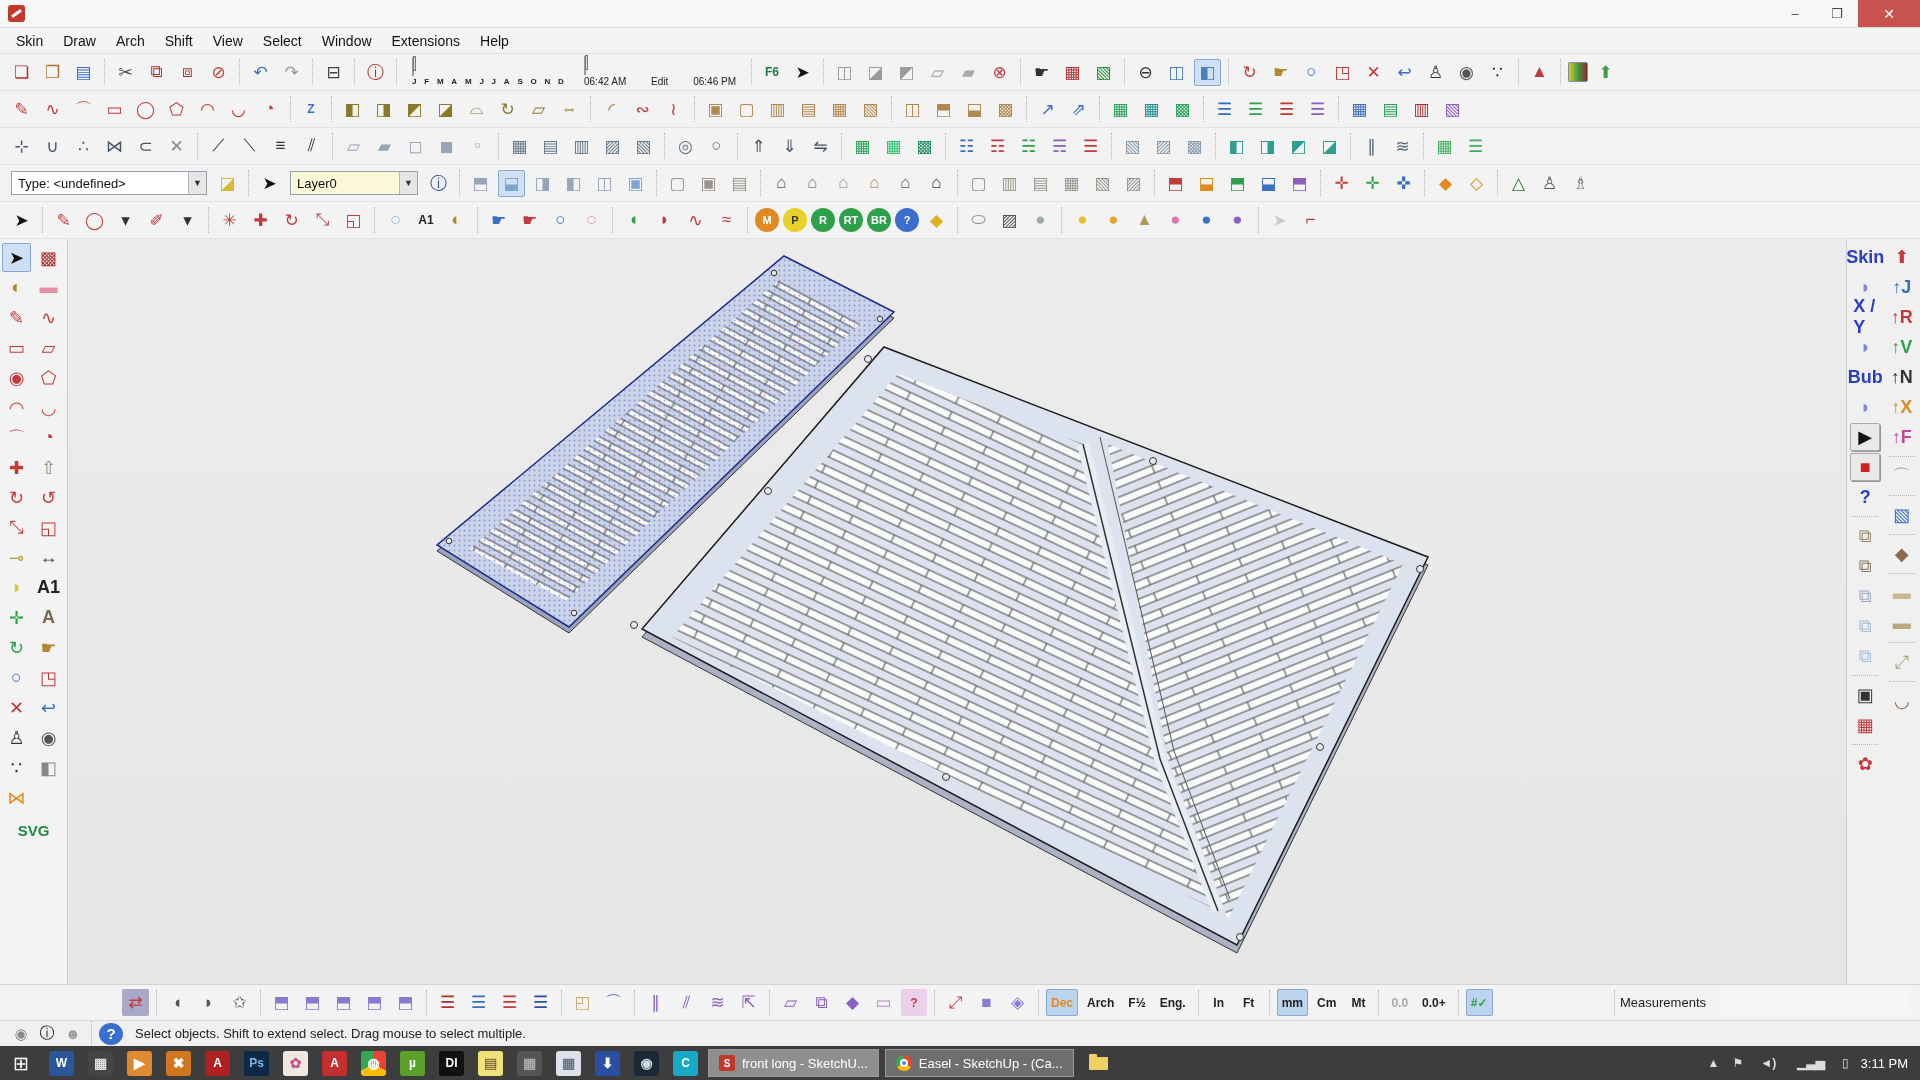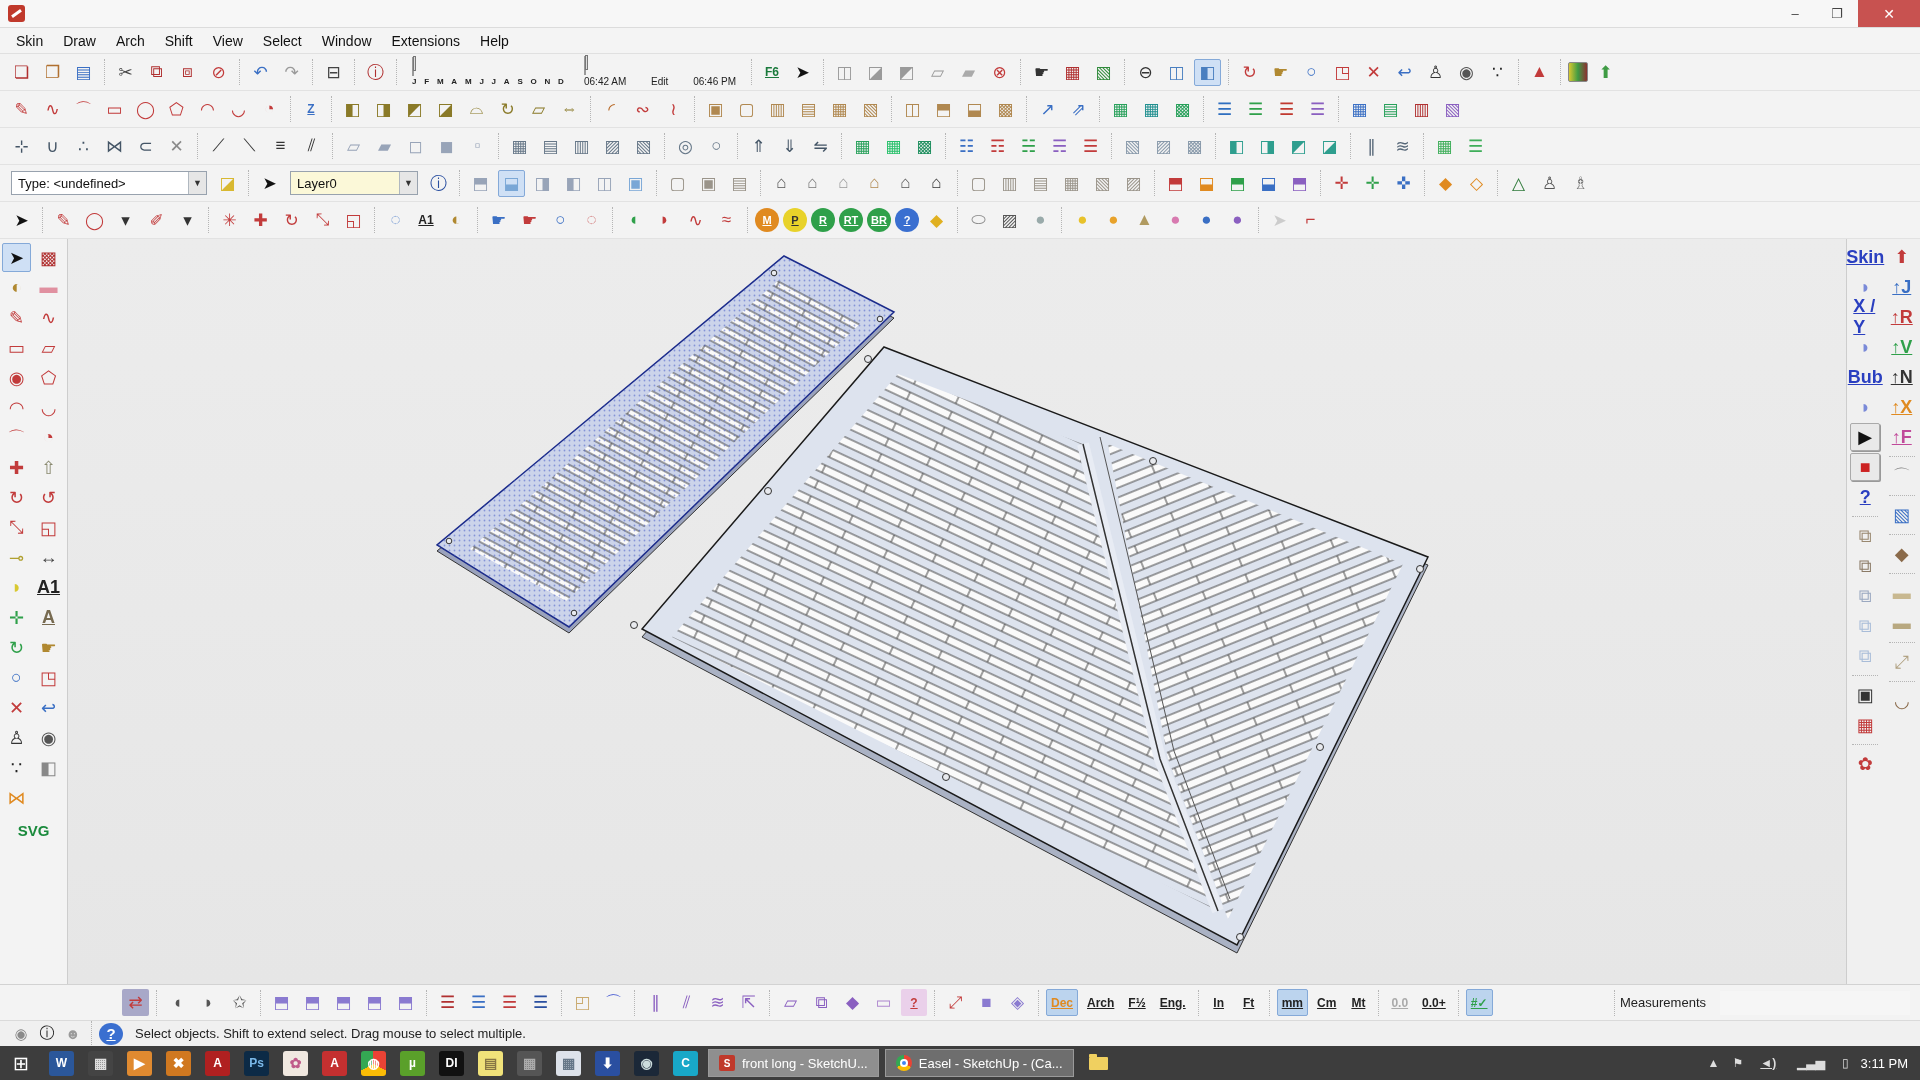--- a/index.html
+++ b/index.html
@@ -11,21 +11,21 @@
   .title { position:absolute; left:0; right:0; text-align:center; font-size:15px; color:#333; }
   .winbtns { margin-left:auto; display:flex; height:100%; z-index:2; }
   .winbtn { width:42px; height:100%; display:flex; align-items:center; justify-content:center; font-size:13px; color:#444; }
   .winbtn.close { width:62px; background:#c85250; color:#fff; font-size:14px; }
   
   .menubar { height:26px; background:#f4f4f4; border-bottom:1px solid #e0e0e0; display:flex; align-items:center; padding-left:6px; font-size:14px; color:#111; }
   .menu-item { padding:3px 10px; }
   
   .tbrow { height:37px; background:#f3f3f3; border-bottom:1px solid #e2e2e2; display:flex; align-items:center; padding-left:6px; overflow:hidden; white-space:nowrap; }
   .ti { display:inline-flex; align-items:center; justify-content:center; width:27px; height:27px; margin:0 2px; font-size:17px; border-radius:2px; flex:0 0 auto; border:1px solid transparent; }
-  .ti.txt { font-size:12px; font-weight:bold; width:auto; min-width:26px; padding:0 4px;text-decoration:underline; }
+  .ti.txt { font-size:12px; font-weight:bold; width:auto; min-width:26px; padding:0 4px; }
   .ti.hl { background:#cfe0f5; border:1px solid #84a9d8; }
   .ti.round { border-radius:50%; font-size:11px; width:24px; height:24px; min-width:24px; }
   .ti.grad { width:20px; height:20px; border:1px solid #888; }
   .ti.btn { border:1px solid #aaa; background:#e9e9e9; box-shadow:1px 1px 0 #999; }
   .ti.lbl { font-weight:bold; font-size:13px; width:auto; padding:0 2px; height:16px; }
   .sep { display:inline-block; width:1px; height:26px; border-left:1px dotted #b5b5b5; margin:0 5px; flex:0 0 auto; vertical-align:middle; }
   
   .slider { width:152px; margin:0 10px; flex:0 0 auto; }
   .slider .track { height:11px; border:1px solid #999; position:relative; background:#fff; }
   .slider .handle { position:absolute; top:-2px; width:3px; height:15px; background:#ddd; border:1px solid #777; }

